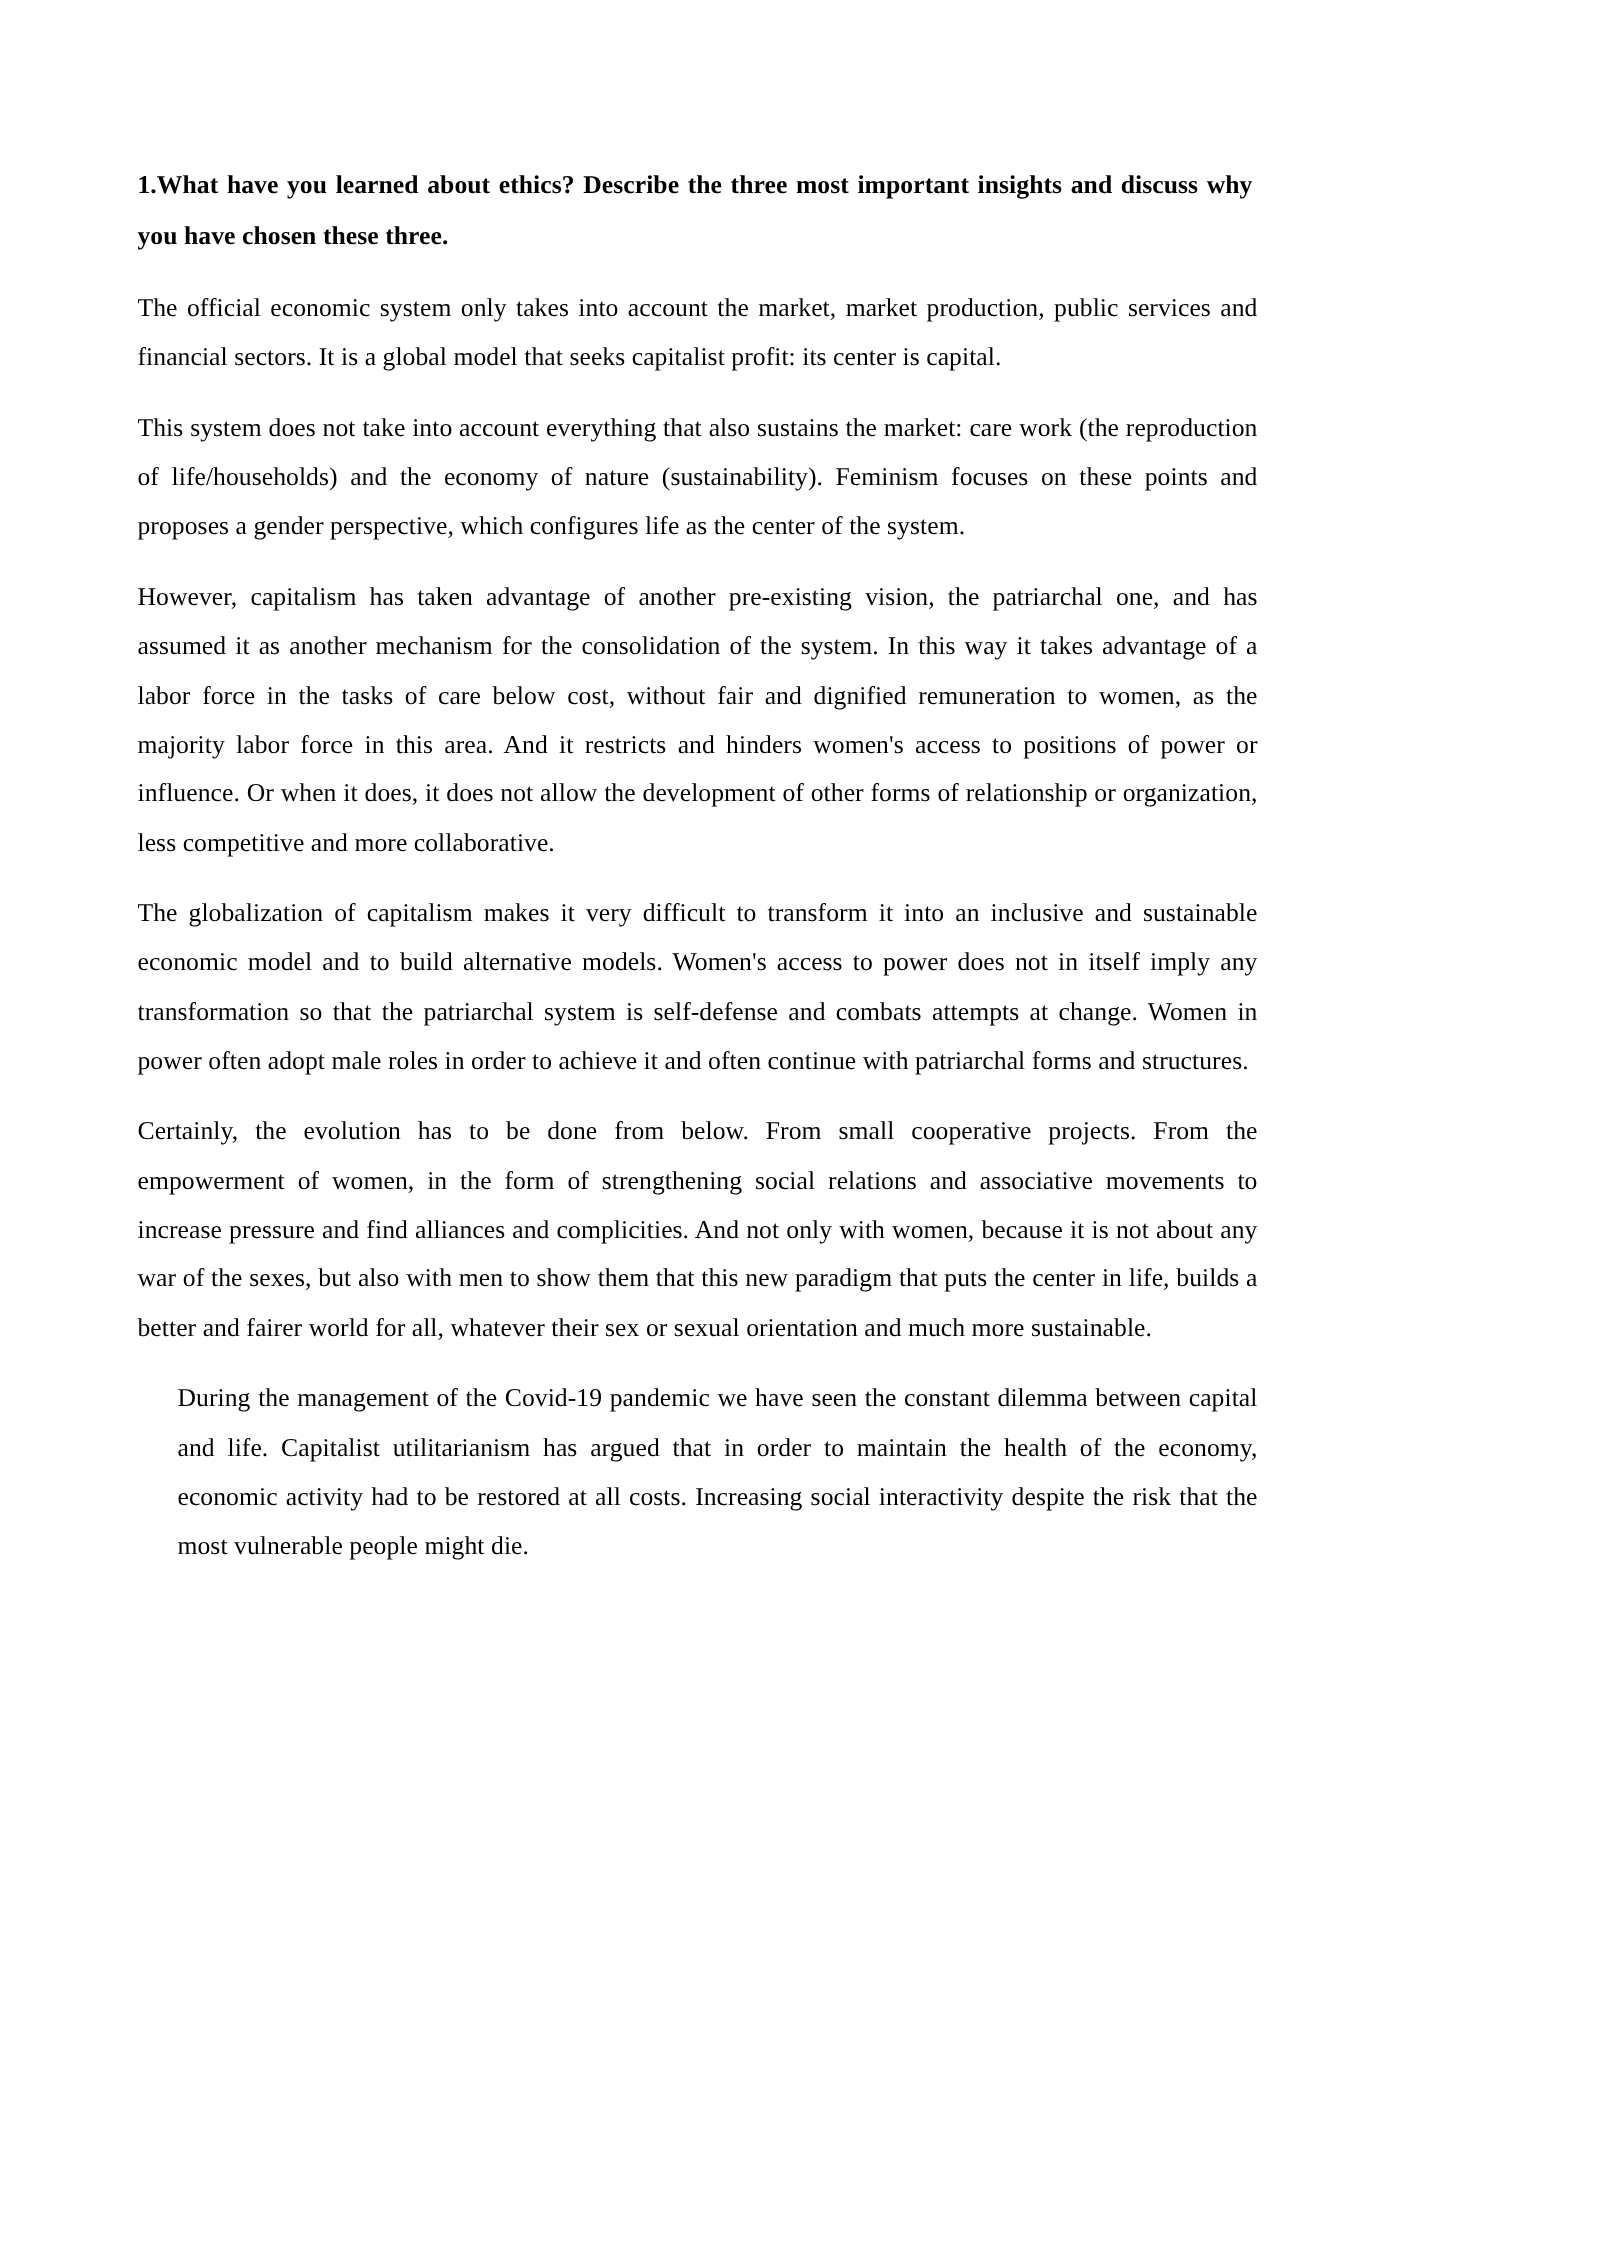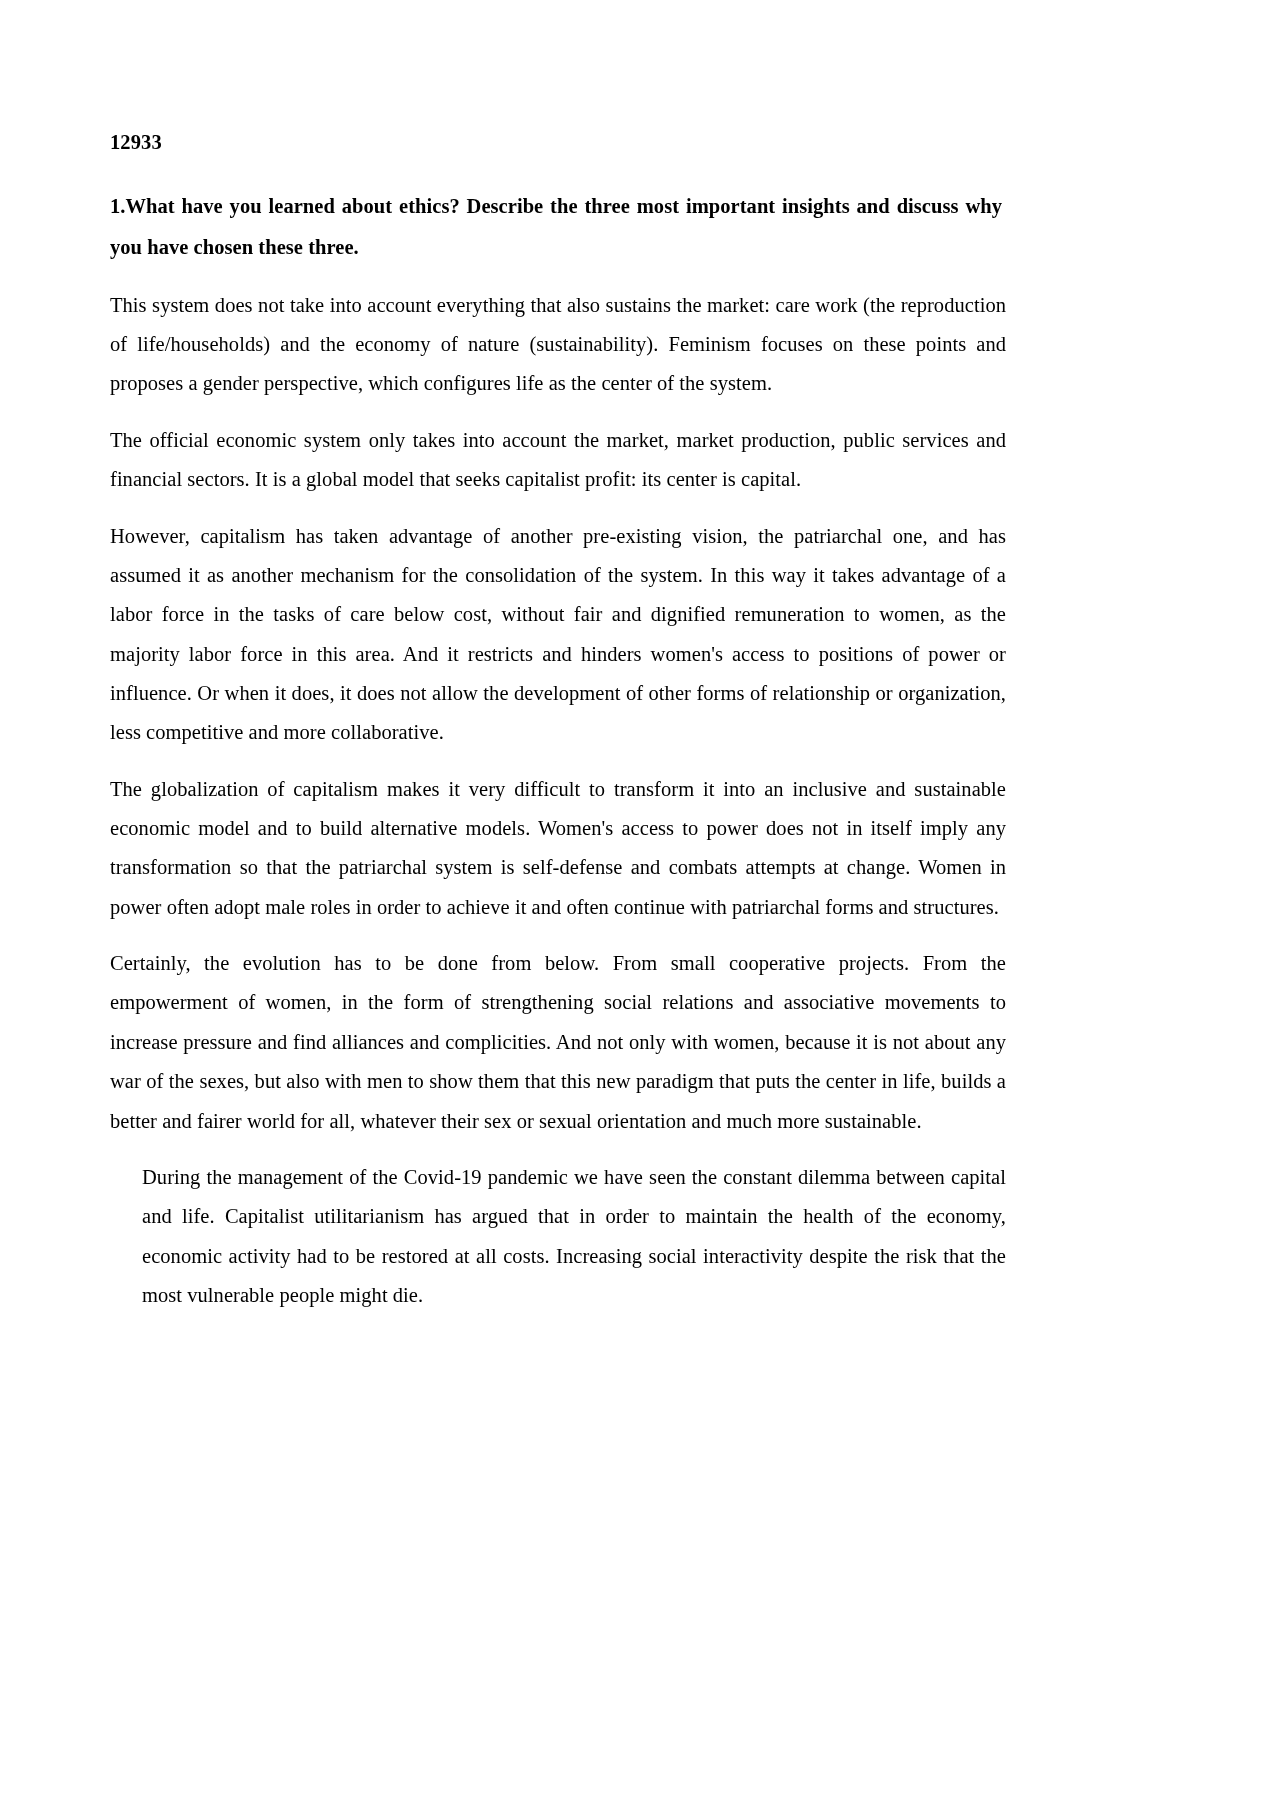--- a/index.html
+++ b/index.html
@@ -55,27 +55,26 @@
     margin-bottom: 0;
     margin-left: 32px;
   }
 </style>
 </head>
 <body>
 
 <div class="page">
   <div class="content">
 
-    <div class="doc-id">12933</div>
 
     <div class="heading">1.What have you learned about ethics? Describe the three most important insights and discuss why you have chosen these three.</div>
 
+    <p class="para">The official economic system only takes into account the market, market production, public services and financial sectors. It is a global model that seeks capitalist profit: its center is capital.</p>
+
     <p class="para">This system does not take into account everything that also sustains the market: care work (the reproduction of life/households) and the economy of nature (sustainability). Feminism focuses on these points and proposes a gender perspective, which configures life as the center of the system.</p>
-
-    <p class="para">The official economic system only takes into account the market, market production, public services and financial sectors. It is a global model that seeks capitalist profit: its center is capital.</p>
 
     <p class="para">However, capitalism has taken advantage of another pre-existing vision, the patriarchal one, and has assumed it as another mechanism for the consolidation of the system. In this way it takes advantage of a labor force in the tasks of care below cost, without fair and dignified remuneration to women, as the majority labor force in this area. And it restricts and hinders women's access to positions of power or influence. Or when it does, it does not allow the development of other forms of relationship or organization, less competitive and more collaborative.</p>
 
     <p class="para">The globalization of capitalism makes it very difficult to transform it into an inclusive and sustainable economic model and to build alternative models. Women's access to power does not in itself imply any transformation so that the patriarchal system is self-defense and combats attempts at change. Women in power often adopt male roles in order to achieve it and often continue with patriarchal forms and structures.</p>
 
     <p class="para">Certainly, the evolution has to be done from below. From small cooperative projects. From the empowerment of women, in the form of strengthening social relations and associative movements to increase pressure and find alliances and complicities. And not only with women, because it is not about any war of the sexes, but also with men to show them that this new paradigm that puts the center in life, builds a better and fairer world for all, whatever their sex or sexual orientation and much more sustainable.</p>
 
     <p class="para">During the management of the Covid-19 pandemic we have seen the constant dilemma between capital and life. Capitalist utilitarianism has argued that in order to maintain the health of the economy, economic activity had to be restored at all costs. Increasing social interactivity despite the risk that the most vulnerable people might die.</p>
 
   </div>

